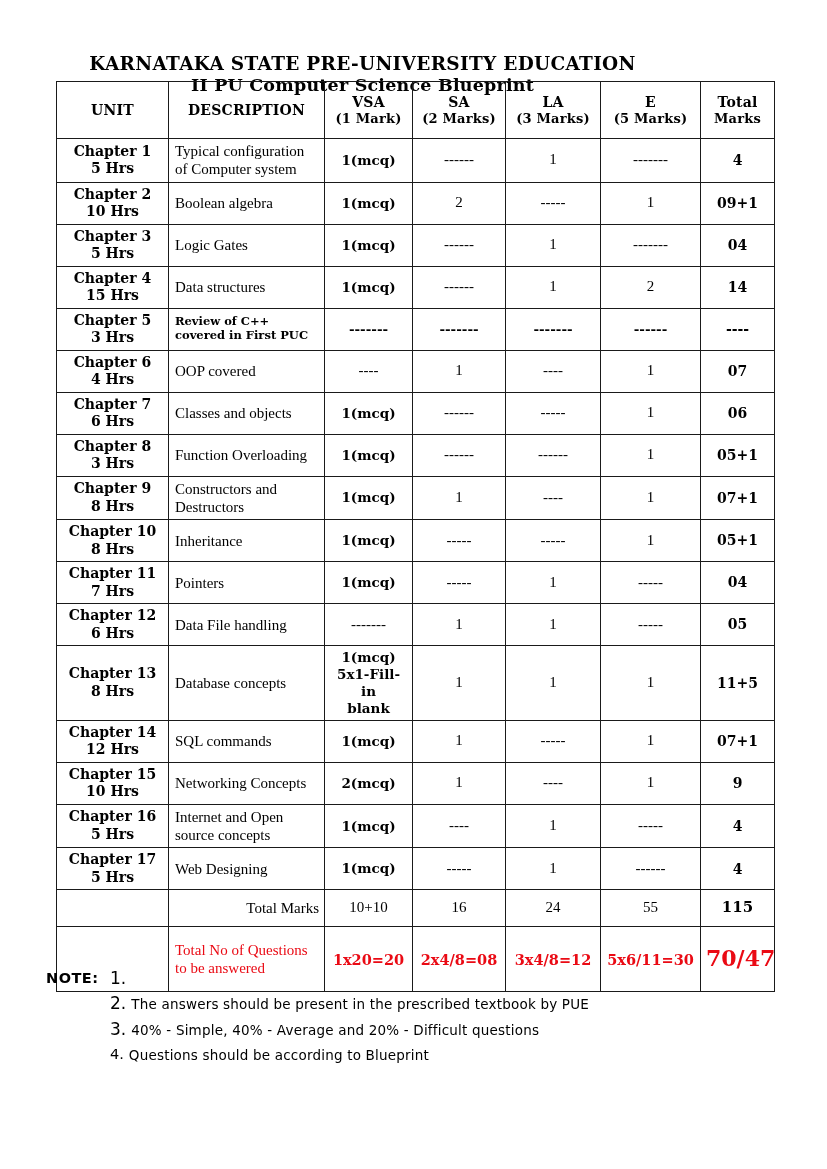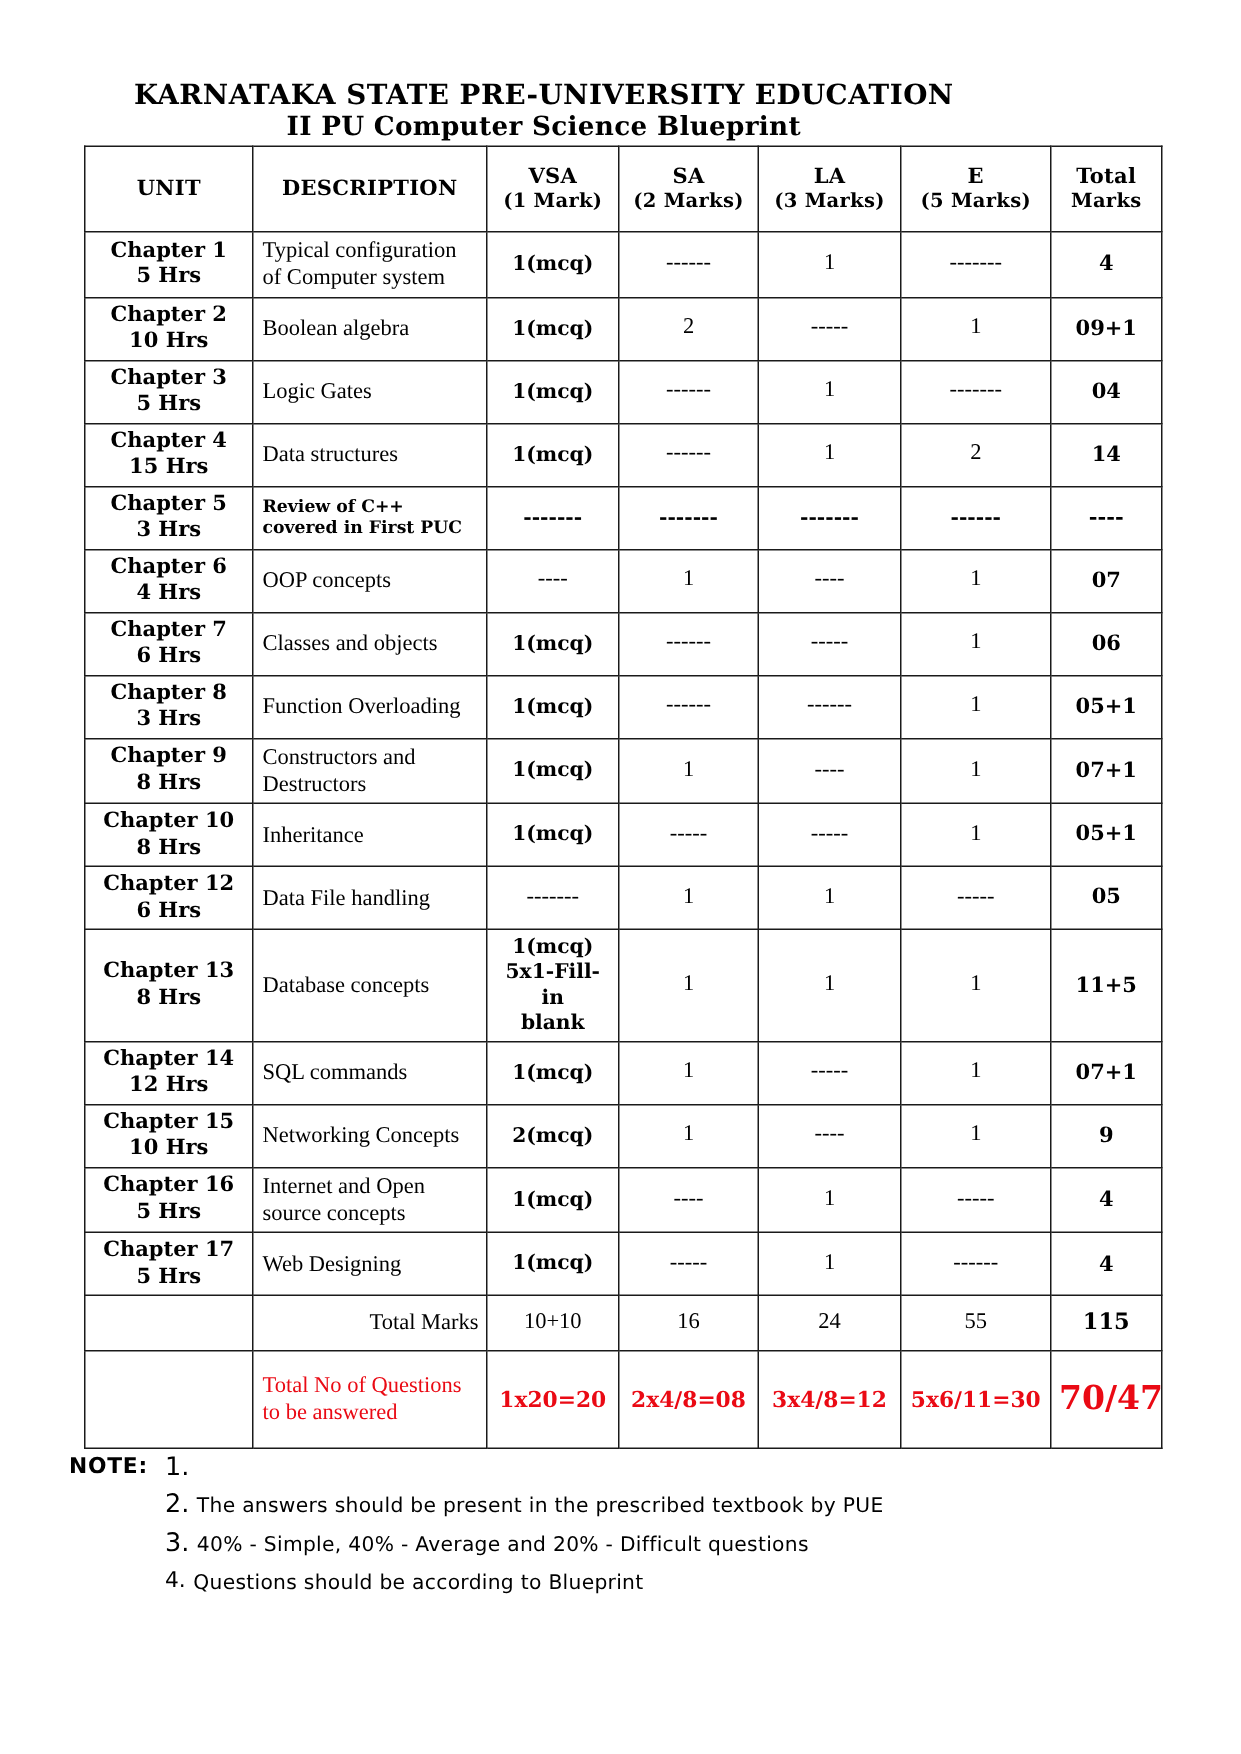--- a/index.html
+++ b/index.html
@@ -40,21 +40,21 @@
     letter-spacing: 0.2px;
     color: #000000;
     line-height: 1.15;
     white-space: nowrap;
   }
 
   
   .bp-table {
     position: absolute;
     left: 56px;
-    top: 97px;
+    top: 81px;
     width: 718px;
     border-collapse: collapse;
     table-layout: fixed;
     color: #000000;
   }
   .bp-table td, .bp-table th {
     border: 1.3px solid #1a1a1a;
     padding: 3px 5px;
     vertical-align: middle;
     font-size: 14.5px;
@@ -292,21 +292,21 @@
           <td class="unit"><span>Chapter 5</span><span class="hrs">3 Hrs</span></td>
           <td class="desc small-bold">Review of C++ covered in First PUC</td>
           <td class="num bold">-------</td>
           <td class="num bold">-------</td>
           <td class="num bold">-------</td>
           <td class="num bold">------</td>
           <td class="total">----</td>
         </tr>
         <tr>
           <td class="unit"><span>Chapter 6</span><span class="hrs">4 Hrs</span></td>
-          <td class="desc">OOP concepts</td>
+          <td class="desc">OOP covered</td>
           <td class="num">----</td>
           <td class="num">1</td>
           <td class="num">----</td>
           <td class="num">1</td>
           <td class="total">07</td>
         </tr>
         <tr>
           <td class="unit"><span>Chapter 7</span><span class="hrs">6 Hrs</span></td>
           <td class="desc">Classes and objects</td>
           <td class="num bold">1(mcq)</td>
@@ -334,20 +334,29 @@
           <td class="total">07+1</td>
         </tr>
         <tr>
           <td class="unit"><span>Chapter 10</span><span class="hrs">8 Hrs</span></td>
           <td class="desc">Inheritance</td>
           <td class="num bold">1(mcq)</td>
           <td class="num">-----</td>
           <td class="num">-----</td>
           <td class="num">1</td>
           <td class="total">05+1</td>
+        </tr>
+        <tr>
+          <td class="unit"><span>Chapter 11</span><span class="hrs">7 Hrs</span></td>
+          <td class="desc">Pointers</td>
+          <td class="num bold">1(mcq)</td>
+          <td class="num">-----</td>
+          <td class="num">1</td>
+          <td class="num">-----</td>
+          <td class="total">04</td>
         </tr>
         <tr>
           <td class="unit"><span>Chapter 12</span><span class="hrs">6 Hrs</span></td>
           <td class="desc">Data File handling</td>
           <td class="num">-------</td>
           <td class="num">1</td>
           <td class="num">1</td>
           <td class="num">-----</td>
           <td class="total">05</td>
         </tr>

